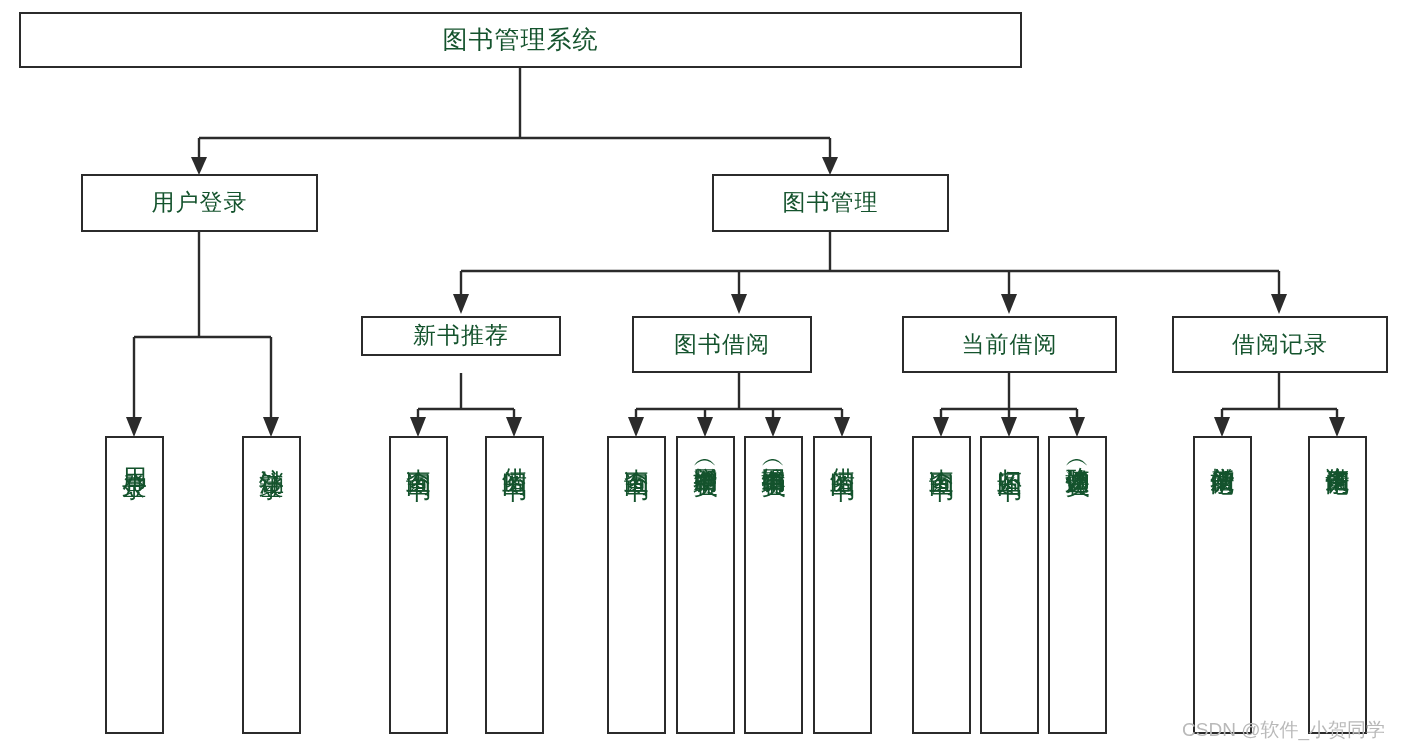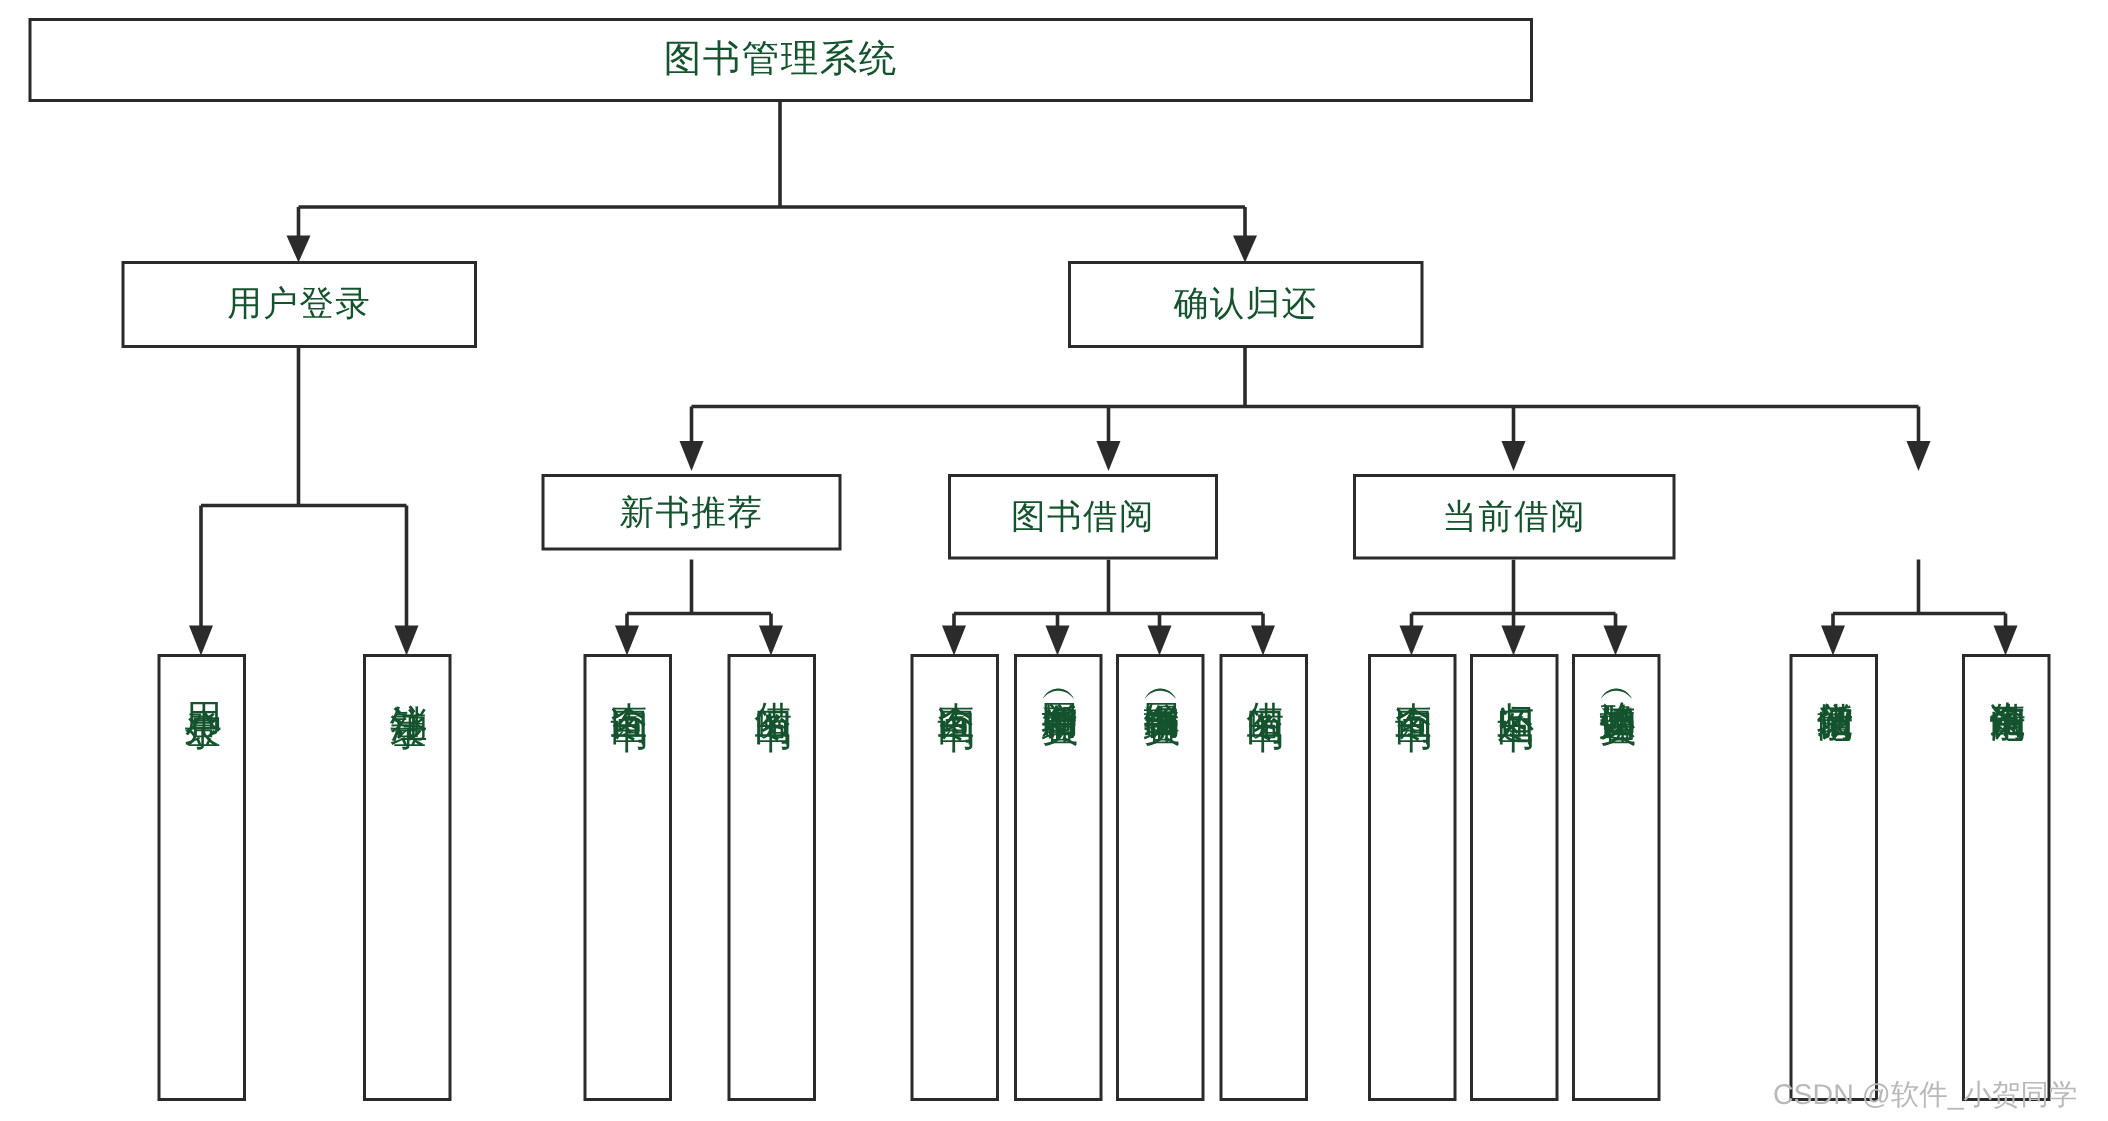--- a/index.html
+++ b/index.html
@@ -152,35 +152,38 @@
 
   <div class="node root" style="left:19px; top:12px; width:1003px; height:56px;">
     <span class="label">图书管理系统</span>
   </div>
 
   <div class="node branch" style="left:81px; top:174px; width:237px; height:58px;">
     <span class="label">用户登录</span>
   </div>
 
   <div class="node branch" style="left:712px; top:174px; width:237px; height:58px;">
-    <span class="label">确认归还</span>
-  </div>
-
-  <div class="node branch" style="left:361px; top:316px; width:200px; height:51px;">
+    <span class="label">图书管理</span>
+  </div>
+
+  <div class="node branch" style="left:361px; top:316px; width:200px; height:40px;">
     <span class="label">新书推荐</span>
   </div>
 
   <div class="node branch" style="left:632px; top:316px; width:180px; height:57px;">
     <span class="label">图书借阅</span>
   </div>
 
   <div class="node branch" style="left:902px; top:316px; width:215px; height:57px;">
     <span class="label">当前借阅</span>
   </div>
 
+  <div class="node branch" style="left:1172px; top:316px; width:216px; height:57px;">
+    <span class="label">借阅记录</span>
+  </div>
 
   <div class="node leaf" style="left:105px; top:436px; width:59px; height:298px;">
     <span class="label">用户登录</span>
   </div>
 
   <div class="node leaf" style="left:242px; top:436px; width:59px; height:298px;">
     <span class="label">注销登录</span>
   </div>
 
   <div class="node leaf" style="left:389px; top:436px; width:59px; height:298px;">

